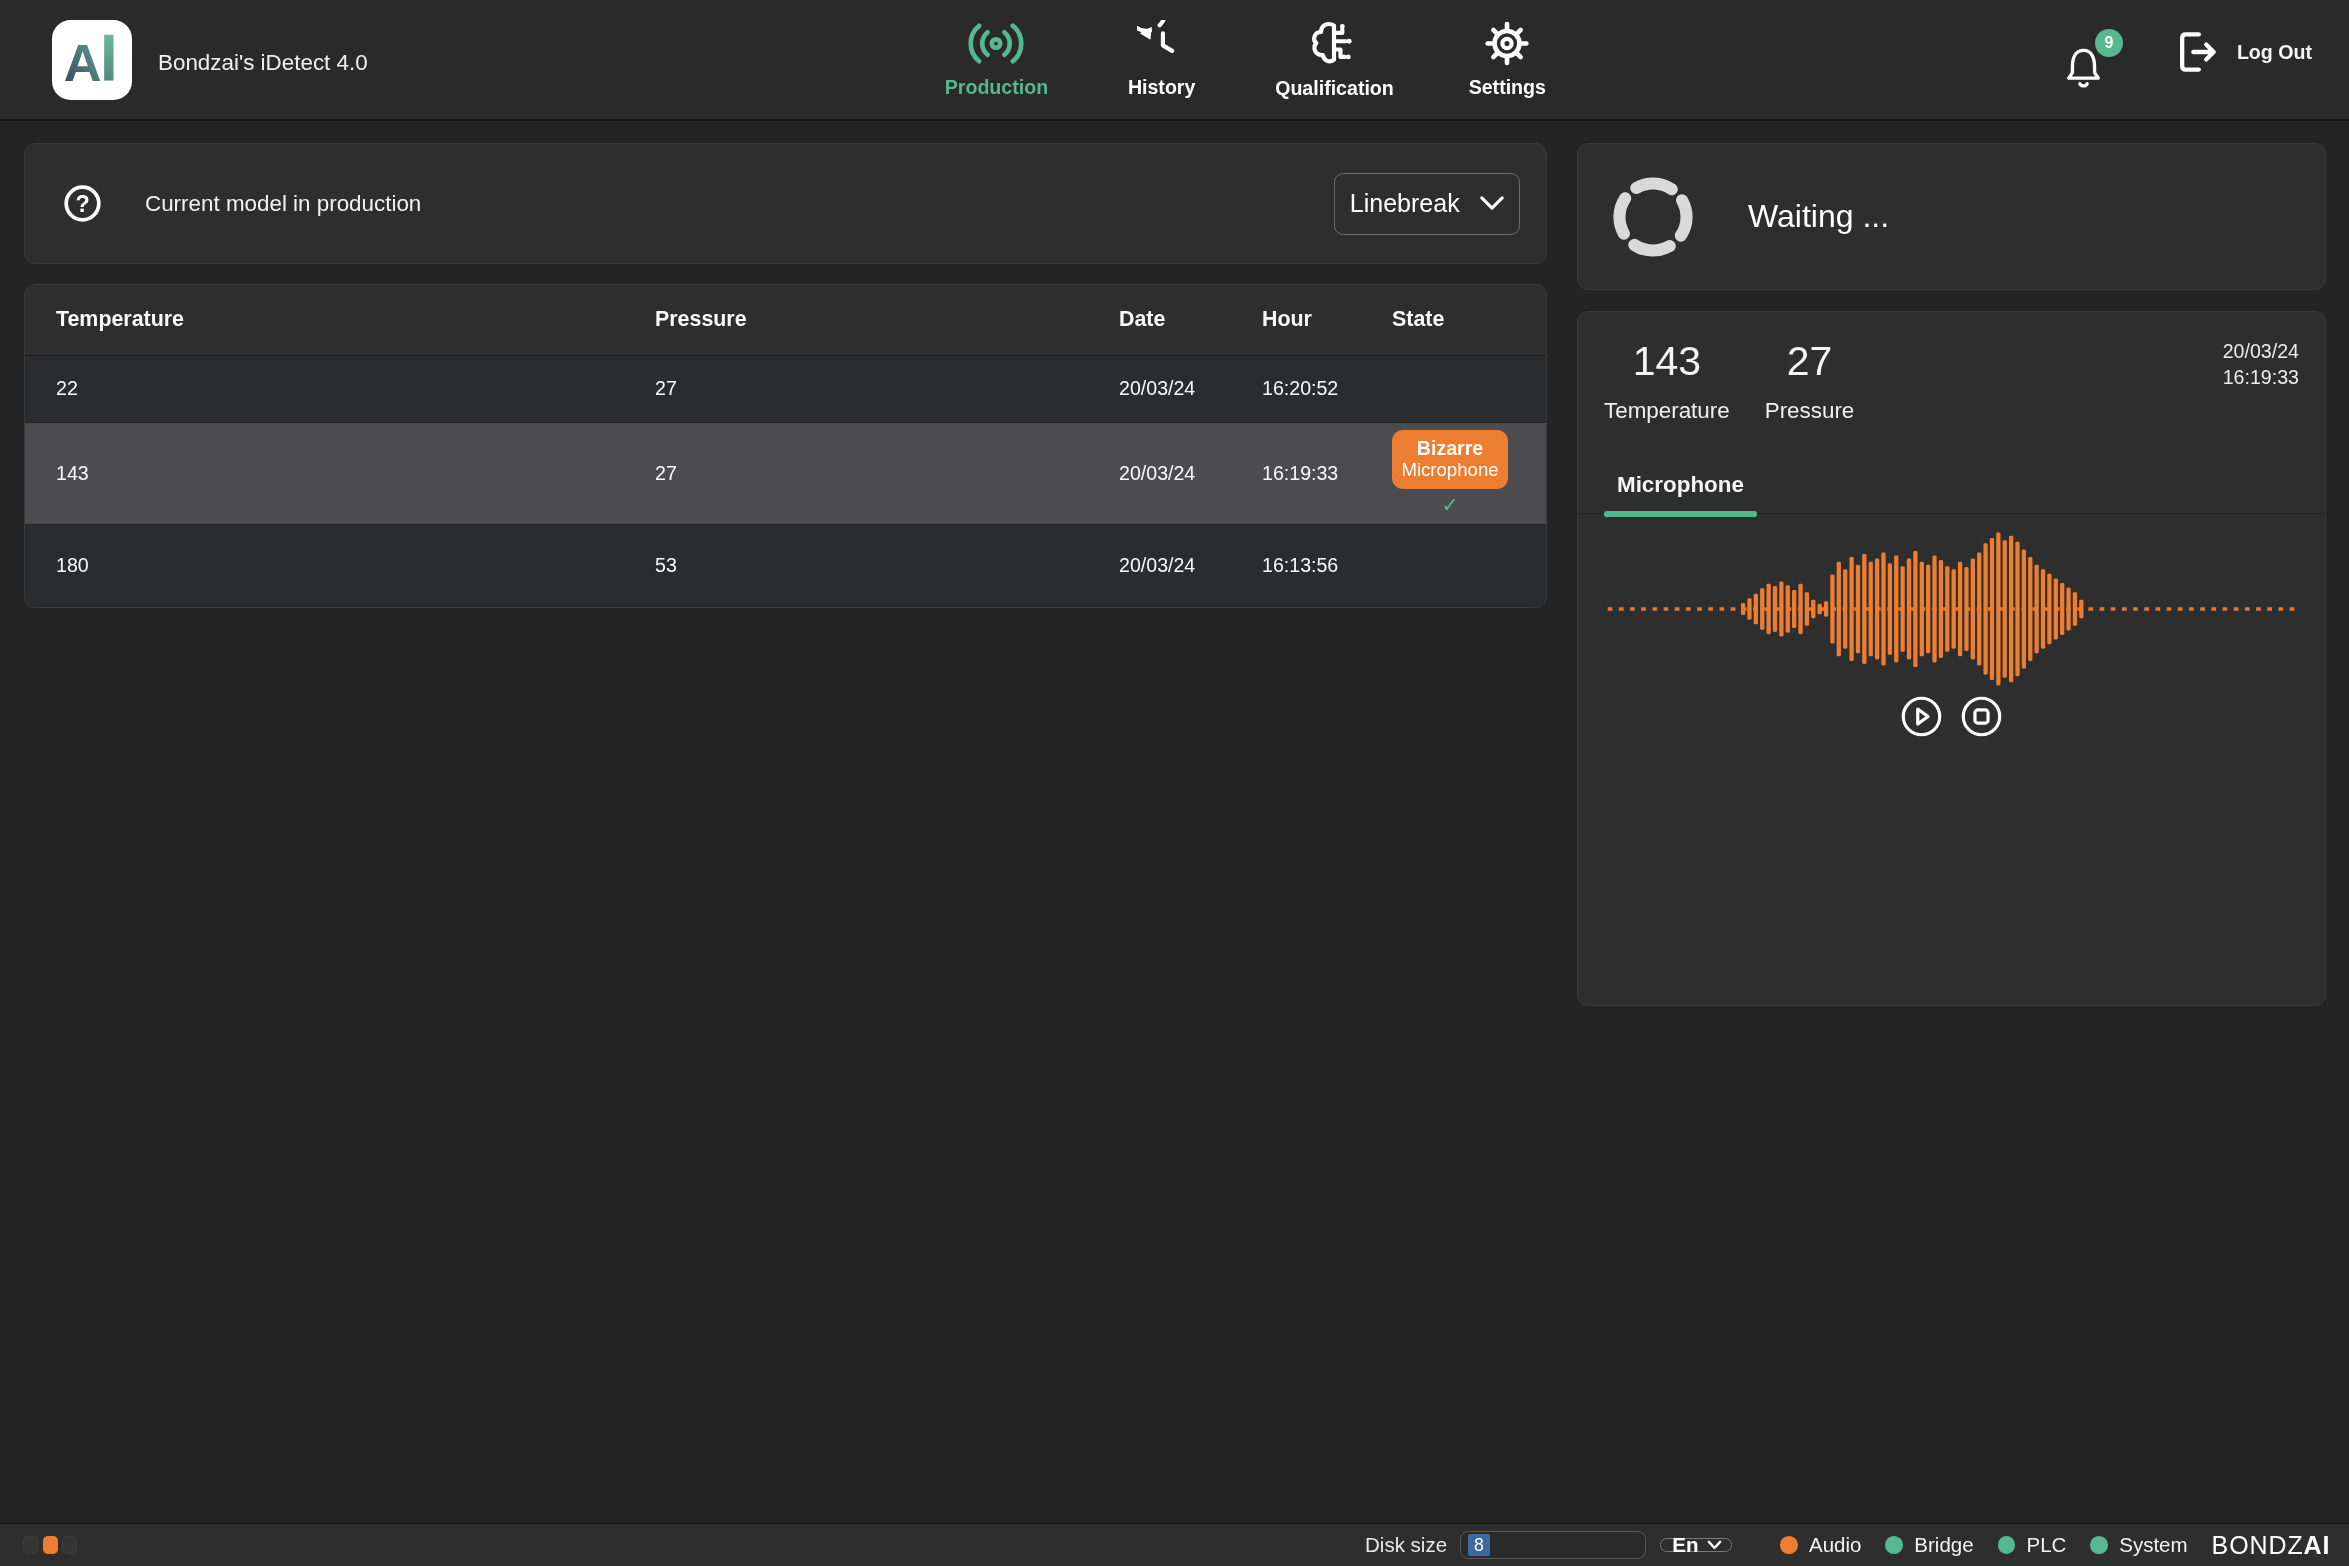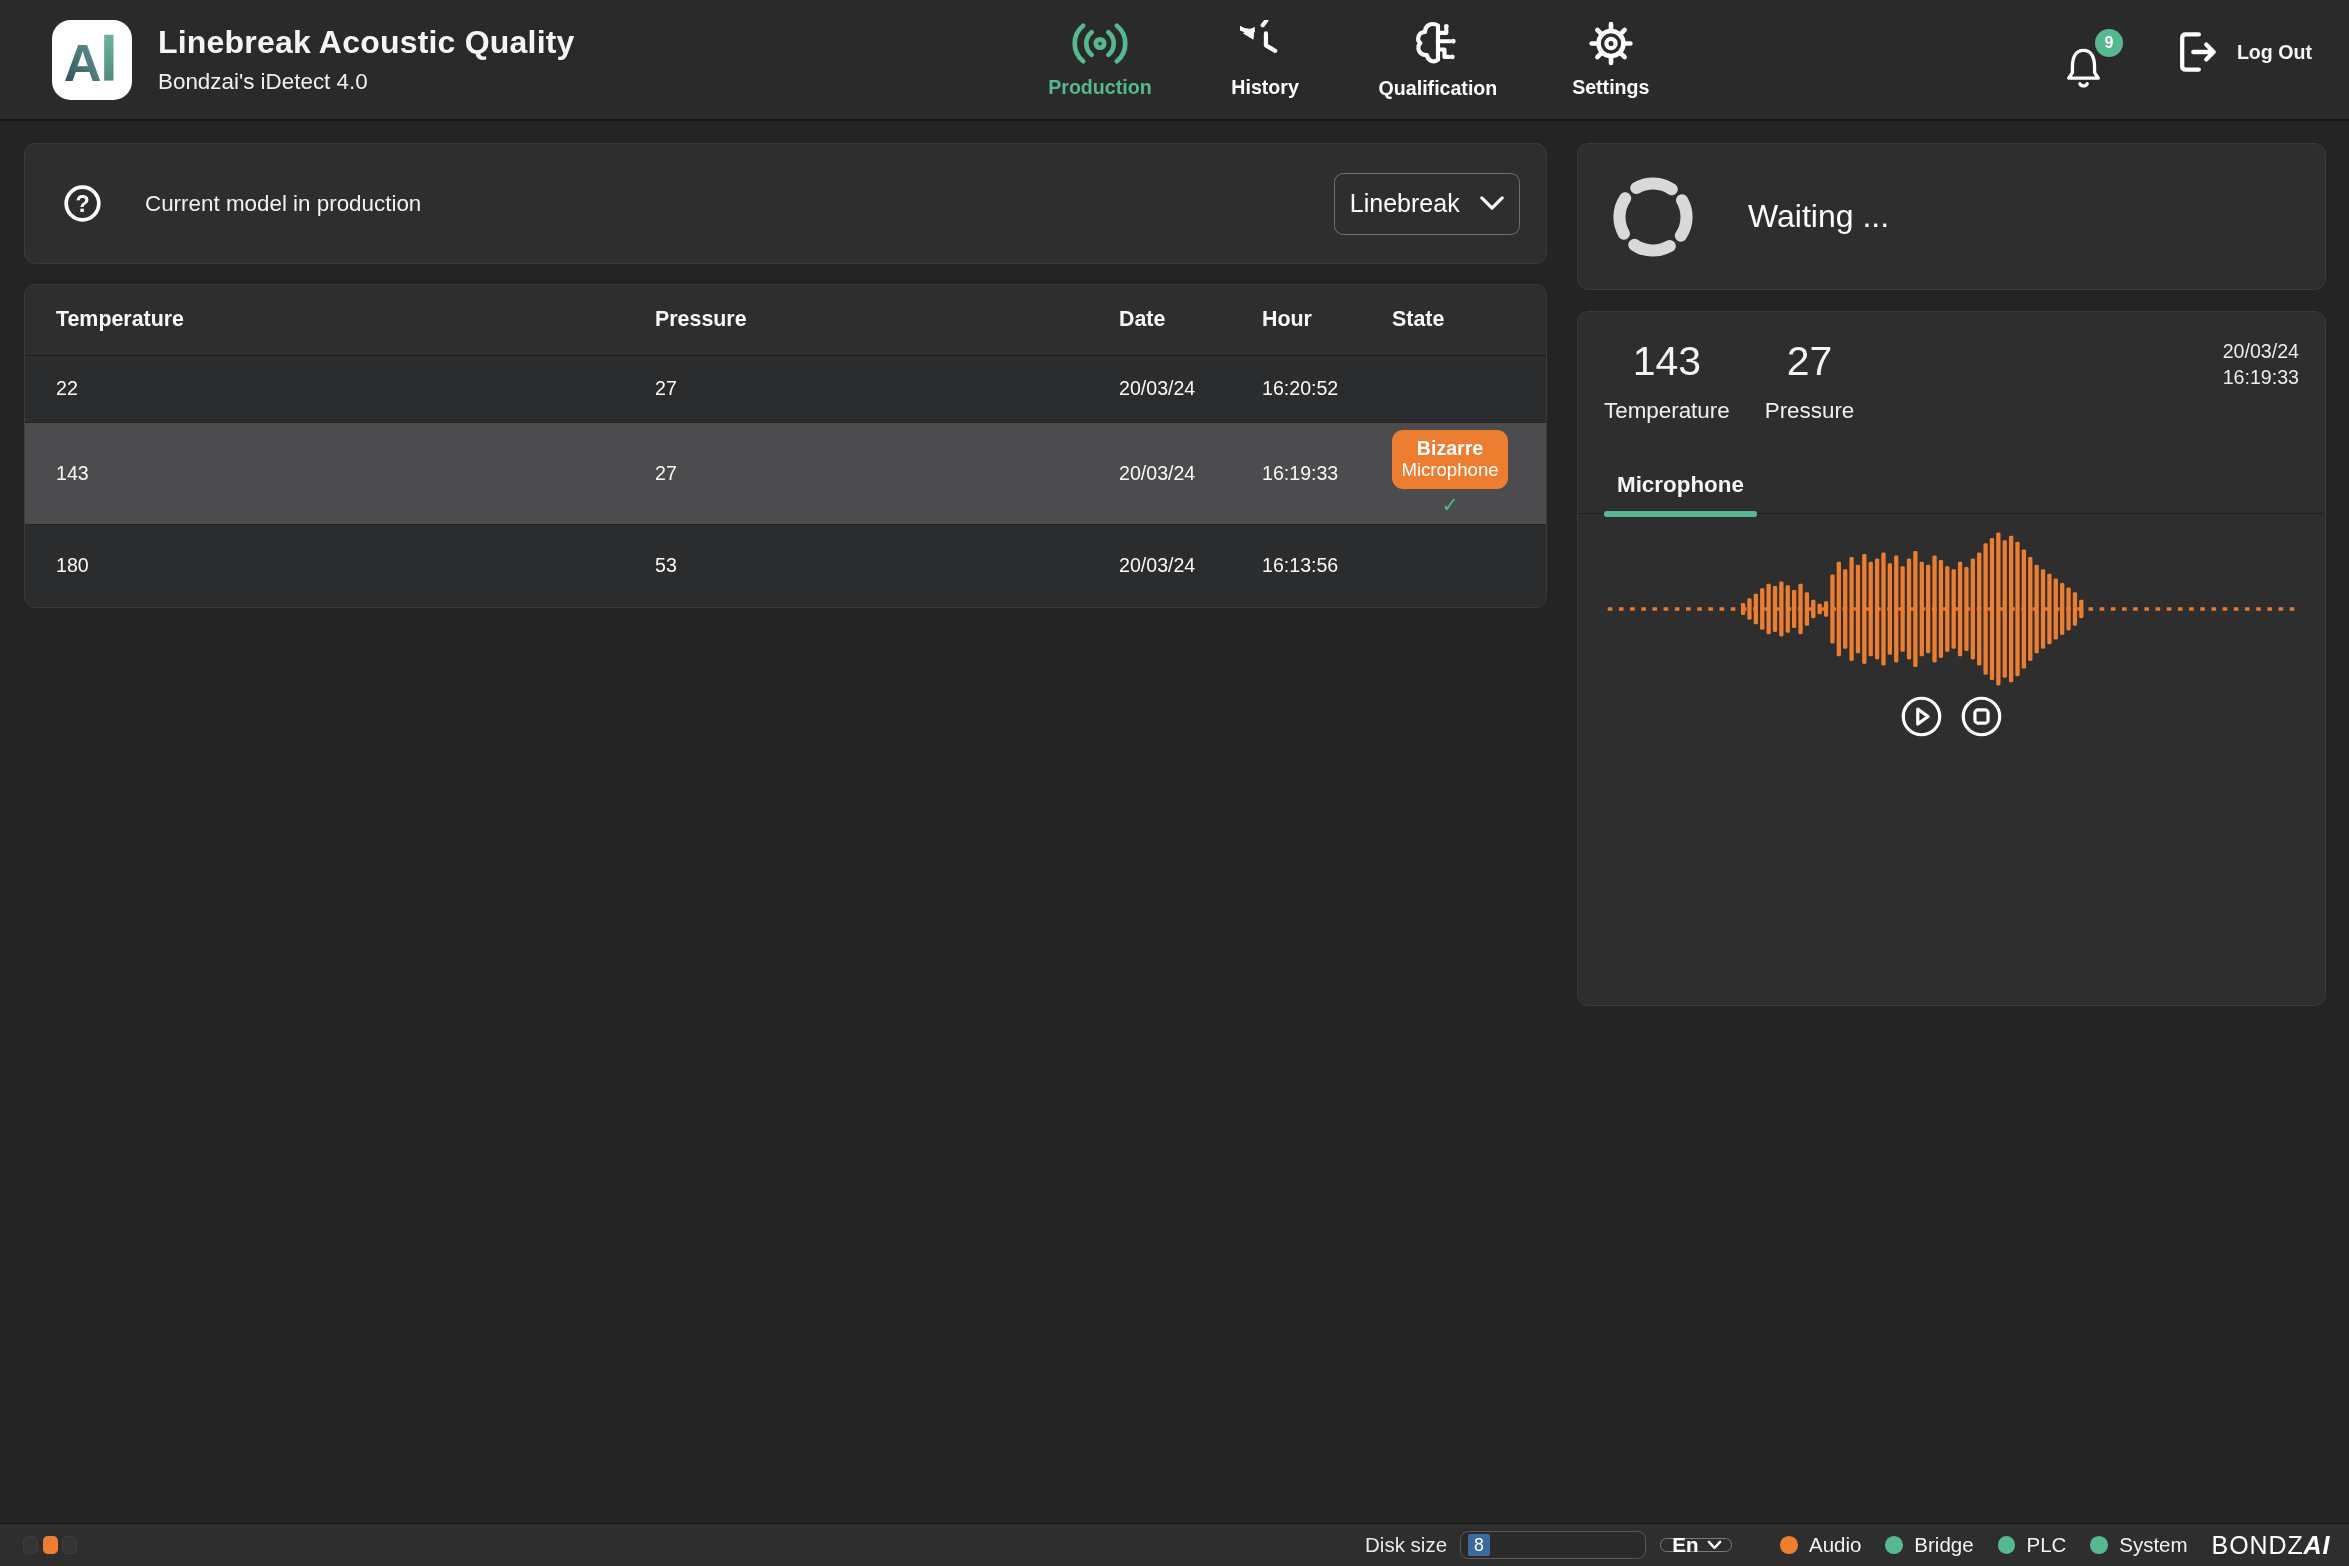--- a/index.html
+++ b/index.html
@@ -118,21 +118,21 @@
     display:flex; align-items:center; padding-left:6.5px; background:#2a2a2a; }
   .disk-input .selection { background:#3d6a9e; color:#fff; font-size:17.7px; padding:0.9px 6.5px; border-radius:1.9px; }
   .lang-select { margin-left:14px; height:14px; border:1.4px solid #7a7a7a; border-radius:6.5px;
     background:transparent; color:#fff; display:flex; align-items:center; gap:8.4px;
     padding:0 9.3px 0 11.2px; font-size:20.5px; font-weight:600; cursor:pointer; }
   .statuses { display:flex; align-items:center; gap:24px; margin-left:48px; }
   .status-item { display:flex; align-items:center; gap:11.2px; }
   .status-dot { width:17.7px; height:17.7px; border-radius:50%; }
   .status-label { font-size:20.5px; color:#f2f2f2; }
   .brand-mark { margin-left:24px; font-size:25px; letter-spacing:0.9px; color:#fff; font-weight:400; }
-  .brand-mark b { font-weight:800;font-style:italic; }
+  .brand-mark b { font-weight:800; }
 </style>
 </head>
 <body>
 
 <header>
   <div class="brand">
     <div class="logo-box">
       <svg width="58" height="58" viewBox="0 0 62 62">
         <defs>
           <linearGradient id="gA" x1="0" y1="1" x2="1" y2="0">
@@ -142,21 +142,20 @@
           <linearGradient id="gI" x1="0" y1="0" x2="0" y2="1">
             <stop offset="0" stop-color="#6fb39b"></stop>
               <stop offset="1" stop-color="#4f8d7d"></stop>
           </linearGradient>
         </defs>
         <text x="21" y="53" text-anchor="middle" font-size="56" font-weight="bold" font-family="Liberation Sans, sans-serif" fill="url(#gA)">A</text>
         <rect x="44" y="4" width="10" height="49" fill="url(#gI)"></rect>
       </svg>
     </div>
     <div>
-      <div class="app-title">Linebreak Acoustic Quality</div>
       <div class="app-subtitle">Bondzai's iDetect 4.0</div>
     </div>
   </div>
 
   <nav>
     <div class="nav-item active">
       <svg width="58" height="47" viewBox="0 0 62 50" fill="none" stroke-width="5" stroke-linecap="round">
         <circle cx="31" cy="25" r="4.5"></circle>
         <path d="M22 13 A15.5 15.5 0 0 0 22 37"></path>
         <path d="M40 13 A15.5 15.5 0 0 1 40 37"></path>

